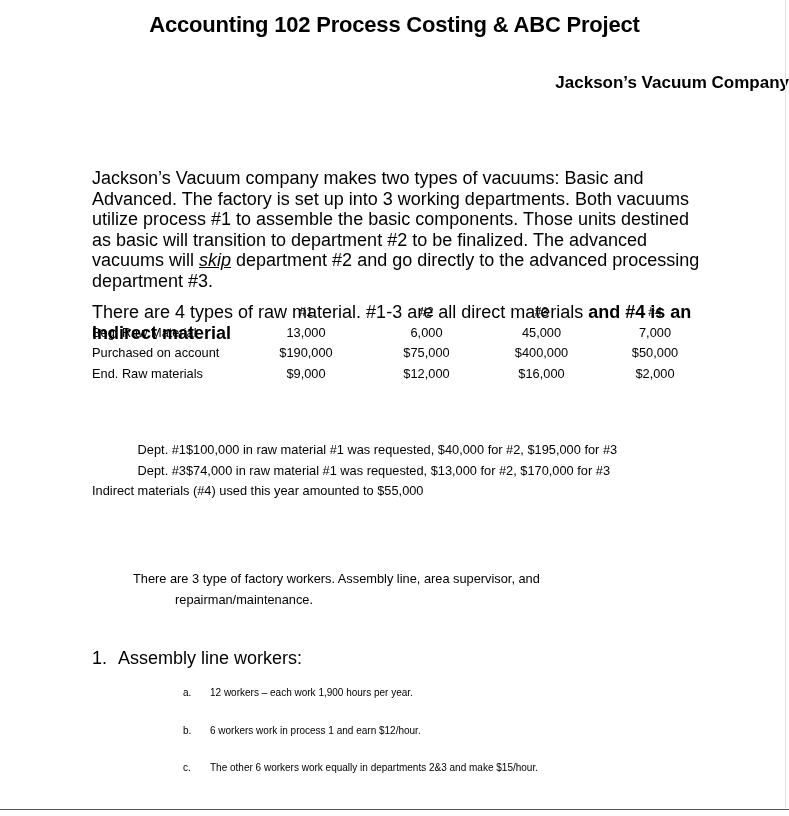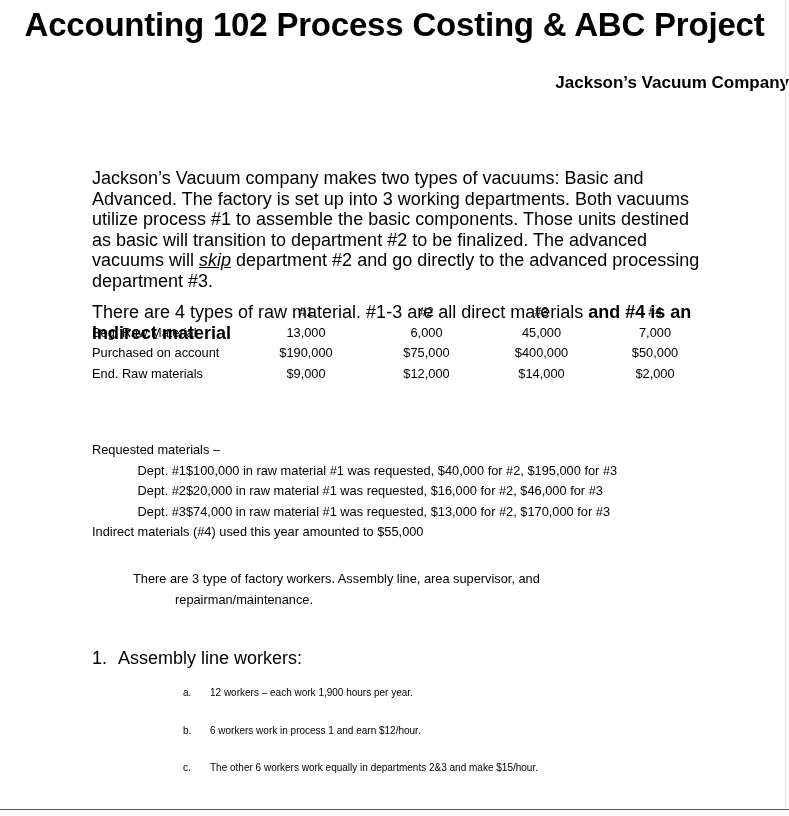--- a/index.html
+++ b/index.html
@@ -36,21 +36,21 @@
 
   .page {
     position: absolute;
     inset: 0;
     padding: 0;
   }
 
   
   .doc-title {
     text-align: center;
-    font-size: 33px;
+    font-size: 22px;
     font-weight: bold;
     letter-spacing: -0.2px;
     margin: 0;
     padding-top: 8px;
     line-height: 34px;
   }
   .doc-subtitle {
     text-align: right;
     font-size: 17px;
     font-weight: bold;
@@ -205,37 +205,32 @@
         <td class="rowlabel">Purchased on account</td>
         <td class="c1">$190,000</td>
         <td class="c2">$75,000</td>
         <td class="c3">$400,000</td>
         <td class="c4">$50,000</td>
       </tr>
       <tr>
         <td class="rowlabel">End. Raw materials</td>
         <td class="c1">$9,000</td>
         <td class="c2">$12,000</td>
-        <td class="c3">$14,000</td>
+        <td class="c3">$16,000</td>
         <td class="c4">$2,000</td>
       </tr>
     </tbody>
   </table>
 
   <div class="req-block">
-    <div class="req-heading">Requested materials –</div>
     <table class="req-table">
       <tbody>
         <tr>
           <td class="deptcol">Dept. #1</td>
           <td>$100,000 in raw material #1 was requested, $40,000 for #2, $195,000 for #3</td>
-        </tr>
-        <tr>
-          <td class="deptcol">Dept. #2</td>
-          <td>$20,000 in raw material #1 was requested, $16,000 for #2, $46,000 for #3</td>
         </tr>
         <tr>
           <td class="deptcol">Dept. #3</td>
           <td>$74,000 in raw material #1 was requested, $13,000 for #2, $170,000 for #3</td>
         </tr>
       </tbody>
     </table>
     <div class="req-footnote">Indirect materials (#4) used this year amounted to $55,000</div>
   </div>
 

